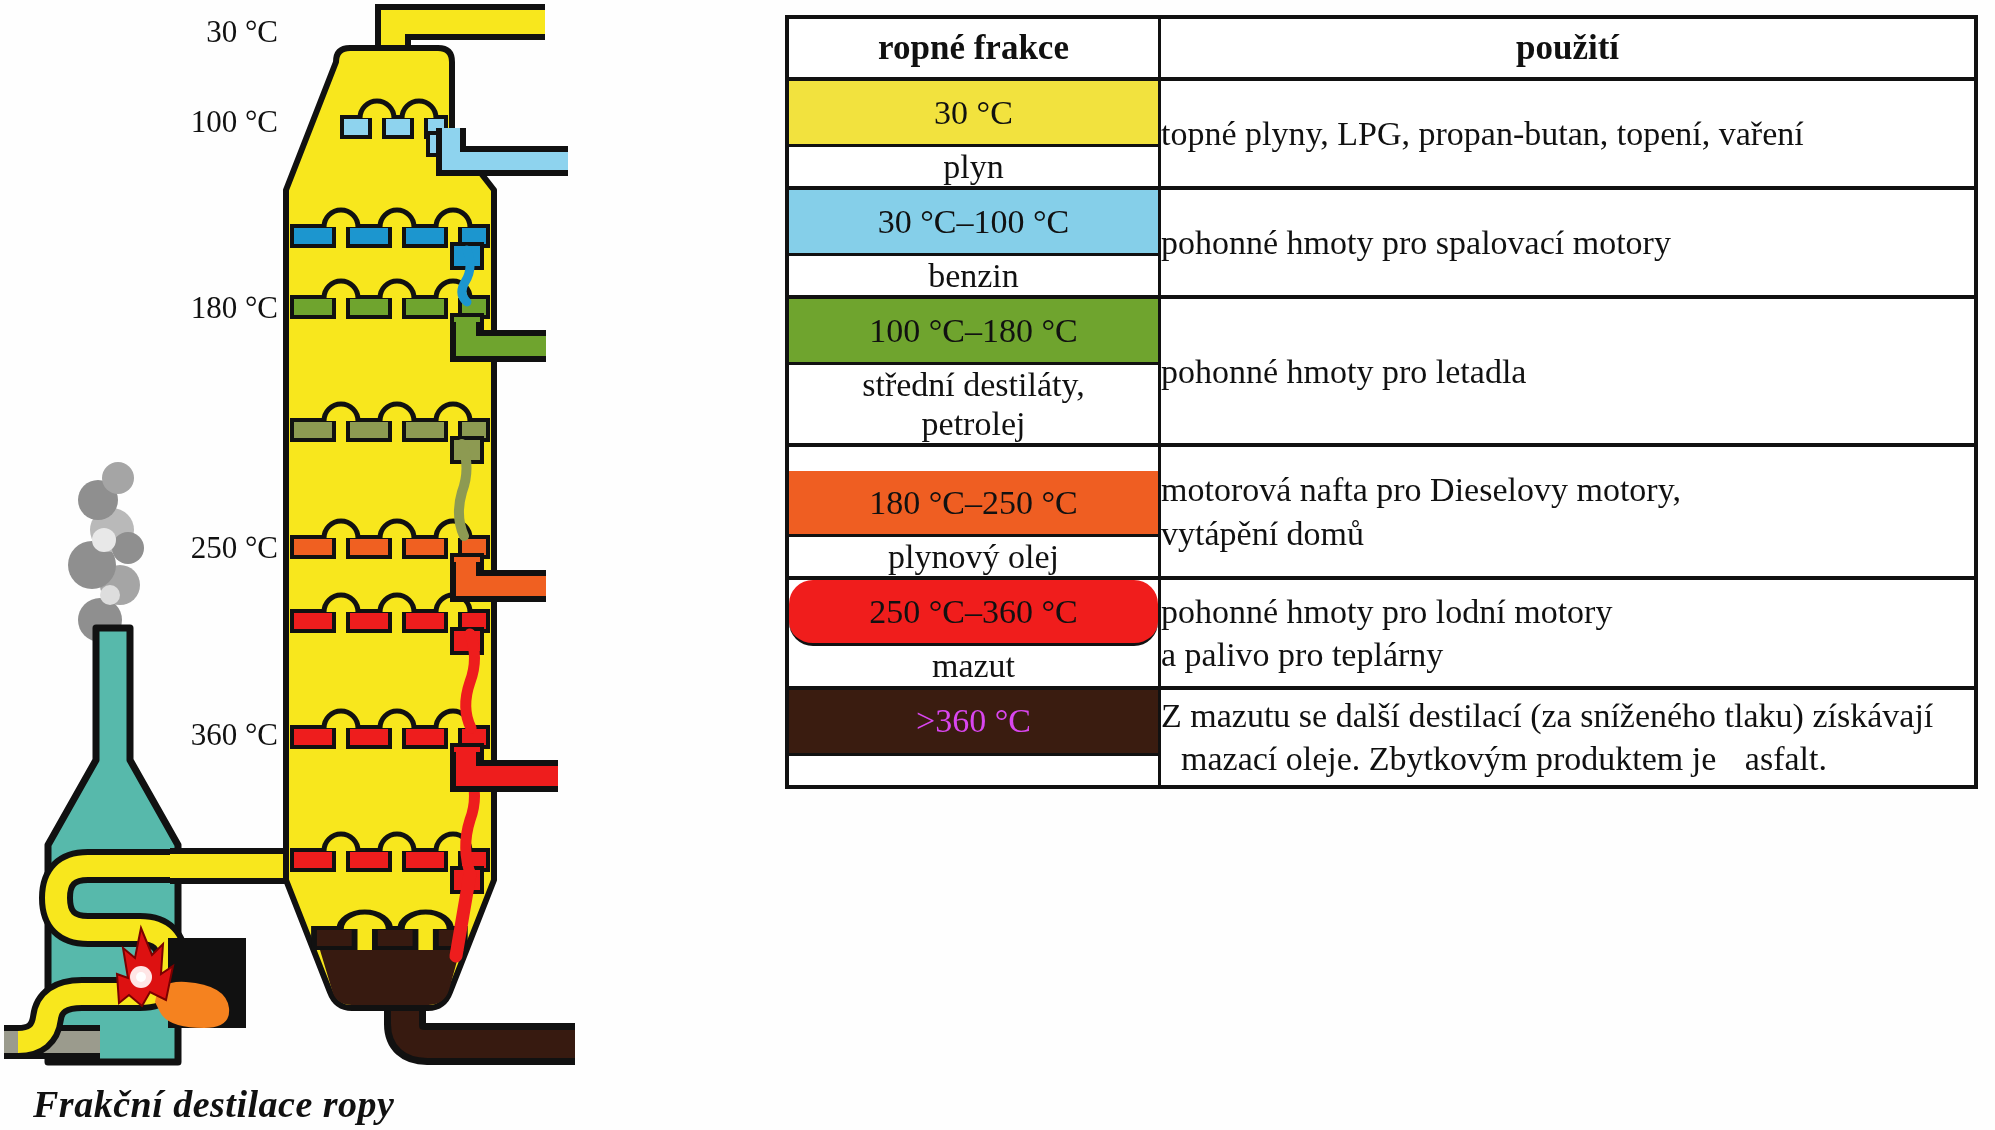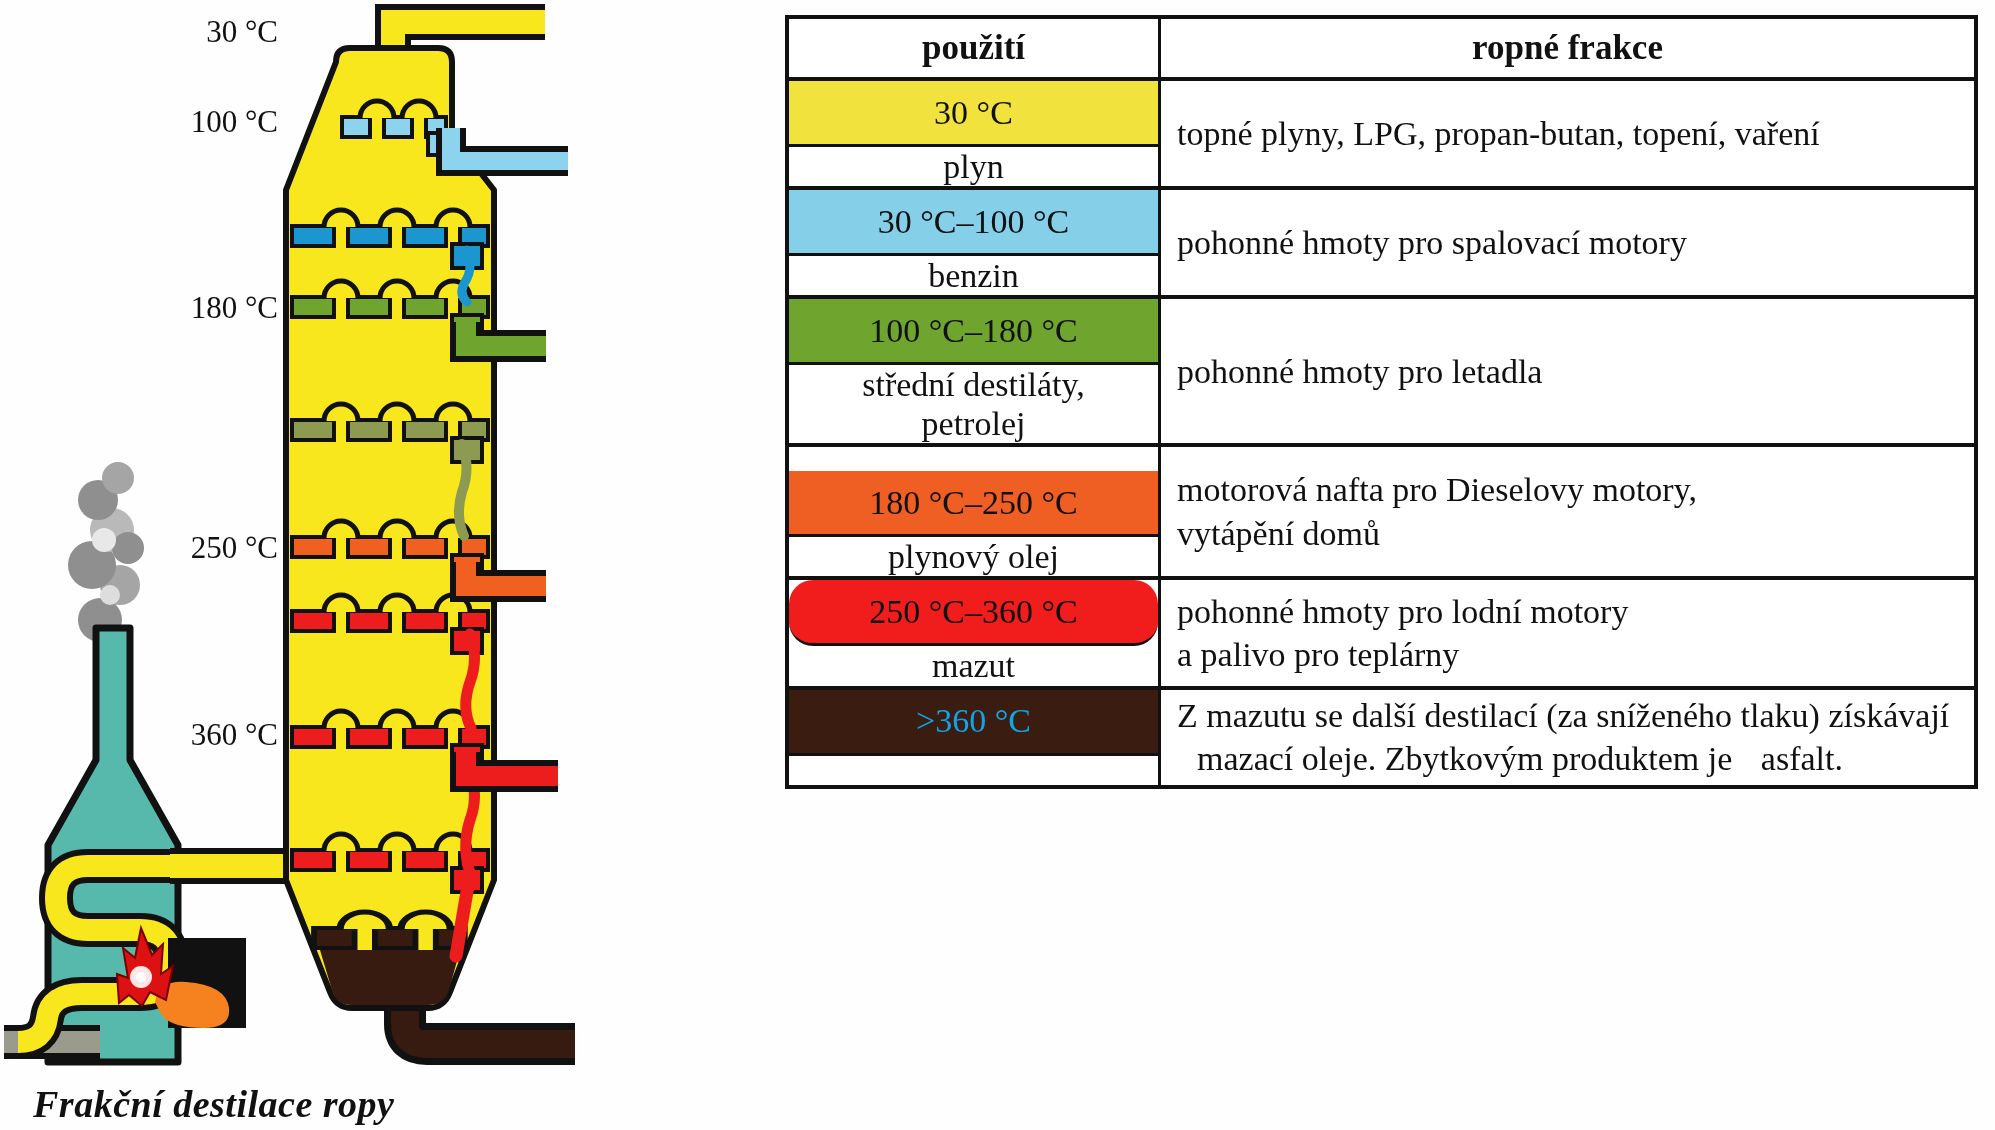--- a/index.html
+++ b/index.html
@@ -36,21 +36,21 @@
     display:flex;align-items:center;justify-content:center;
     font-size:34px;
   }
   .fname{
     flex:1;display:flex;align-items:center;justify-content:center;
     font-size:34px;text-align:center;white-space:pre-line;line-height:1.15;
   }
   .usecell{
     border-left:3px solid #111;
     display:flex;align-items:center;
-    padding:4px 10px 4px 16px;
+    padding:4px 10px 4px 0;
     font-size:34px;line-height:1.28;white-space:pre-line;
   }
   .usecell b{font-weight:normal;margin-left:20px;}
   .h1 .fname{height:96px;} .h2 .fname{height:86px;} .h3 .fname{height:103px;border-radius:11px;}
   .h4 .fname{height:96px;} .h5 .fname{height:100px;} .h6 .fname{height:112px;}
 </style>
 </head>
 <body>
 
 <svg id="diagram" viewBox="0 0 640 1130" xmlns="http://www.w3.org/2000/svg">
@@ -194,22 +194,22 @@
     <text x="278" y="318">180 °C</text>
     <text x="278" y="558">250 °C</text>
     <text x="278" y="745">360 °C</text>
   </g>
 </svg>
 
 <div id="caption">Frakční destilace ropy</div>
 
 <div id="fraction-table">
   <div class="thead">
+    <div class="hcell">ropné frakce</div>
     <div class="hcell">použití</div>
-    <div class="hcell">ropné frakce</div>
   </div>
 
   <div class="frow h1">
     <div class="leftcol">
       <div class="band" style="background: rgb(242, 226, 62); color: rgb(17, 17, 17);">30 °C</div>
       <div class="fname">plyn</div>
     </div>
     <div class="usecell">topné plyny, LPG, propan-butan, topení, vaření</div>
   </div>
 
@@ -243,20 +243,20 @@
     <div class="leftcol">
       <div class="band" style="background: rgb(240, 29, 28); color: rgb(17, 17, 17); border-radius: 24px;">250 °C–360 °C</div>
       <div class="fname">mazut</div>
     </div>
     <div class="usecell">pohonné hmoty pro lodní motory
 a palivo pro teplárny</div>
   </div>
 
   <div class="frow h6">
     <div class="leftcol">
-      <div class="band" style="background: rgb(58, 28, 16); color: #0ea5e9;">&gt;360 °C</div>
+      <div class="band" style="background: rgb(58, 28, 16); color: #d946ef;">&gt;360 °C</div>
       <div class="fname"></div>
     </div>
     <div class="usecell">
       <span><span>Z mazutu se další destilací (za sníženého tlaku) získávají </span><b>mazací oleje</b><span>. Zbytkovým produktem je </span><b>asfalt</b><span>.</span></span>
     </div>
   </div>
 </div>
 
 </body></html>

